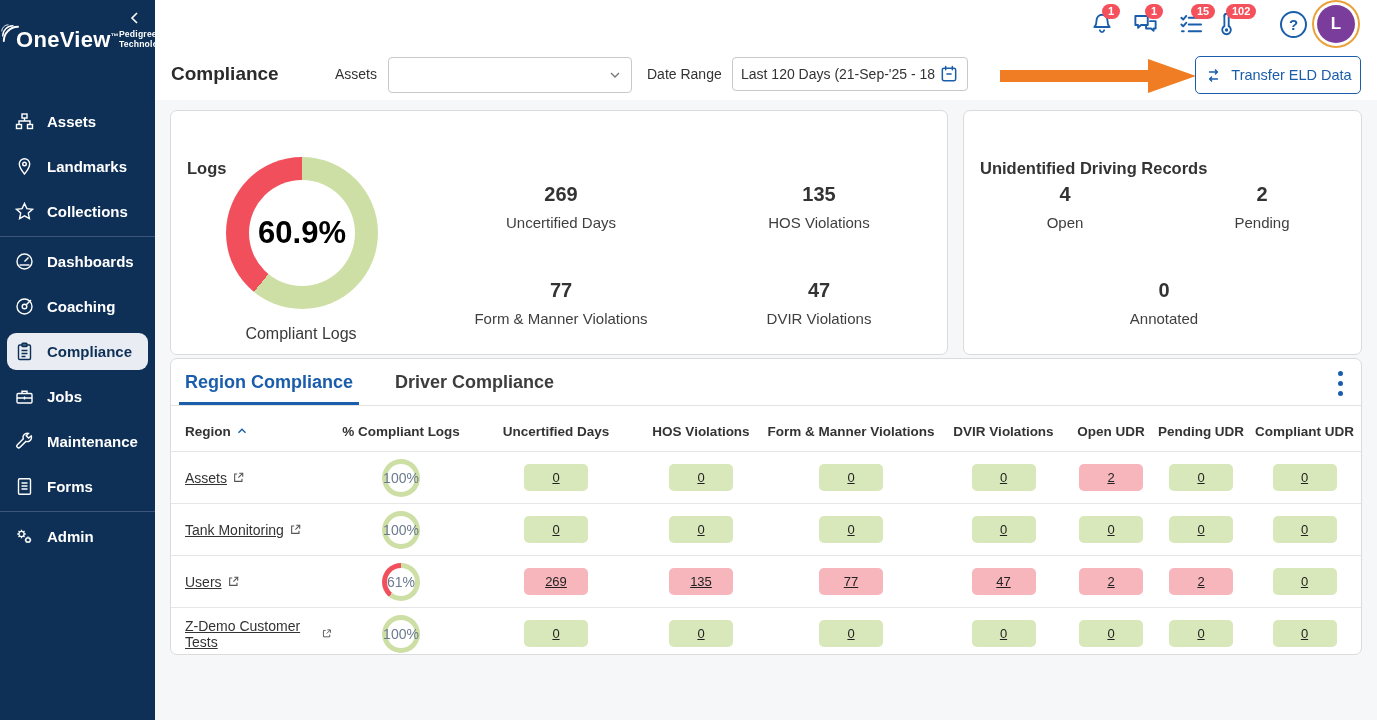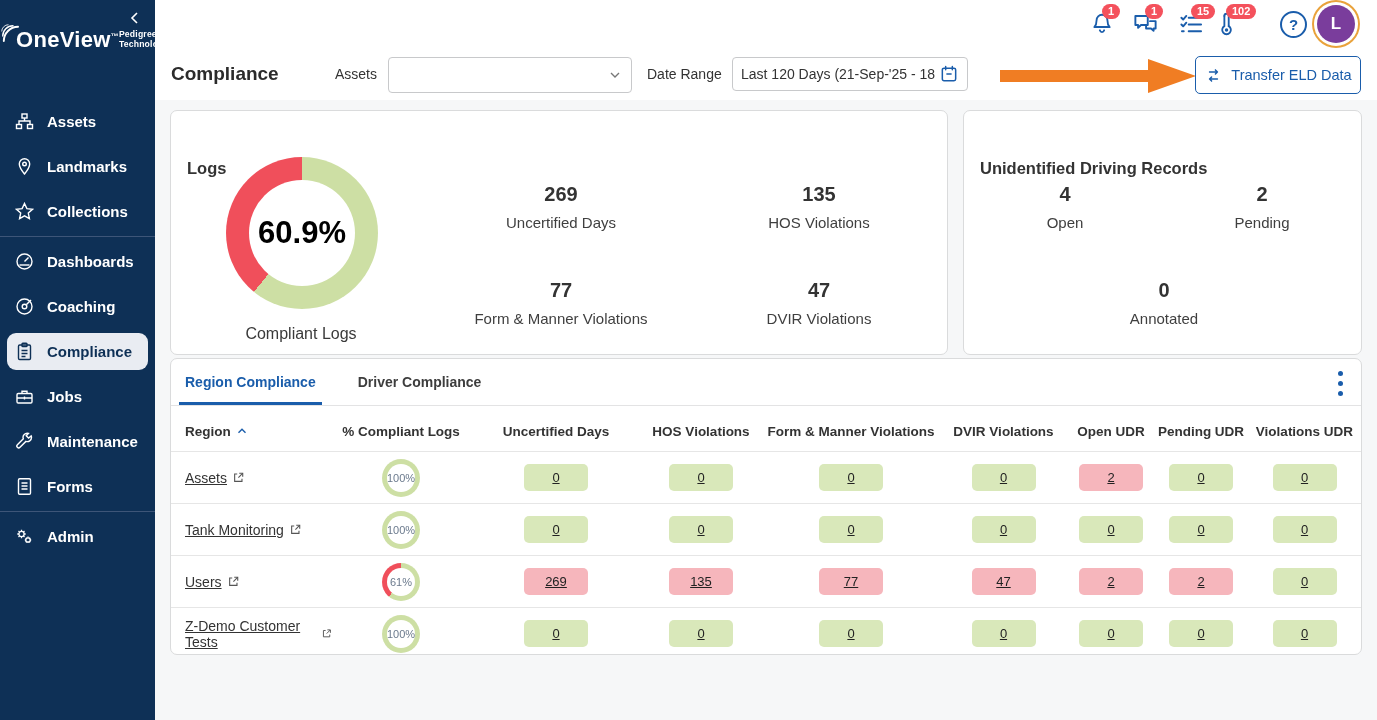--- a/index.html
+++ b/index.html
@@ -53,39 +53,39 @@
   .donut::after{content:"";position:absolute;inset:23px;background:#fff;border-radius:50%;}
   .donut-percent{position:relative;z-index:2;font-size:31px;font-weight:bold;color:#000;}
   .donut-label{position:absolute;left:30px;top:214px;width:200px;text-align:center;font-size:16px;color:#3a3a3a;}
 
   .stat{position:absolute;text-align:center;}
   .stat-value{font-size:20px;font-weight:bold;color:#333;}
   .stat-label{font-size:15px;color:#3f3f3f;margin-top:8px;}
 
   
   .tabs-row{position:absolute;top:0;left:0;right:0;height:46px;border-bottom:1px solid #e3e3e4;display:flex;align-items:stretch;padding-left:14px;gap:42px;}
-  .tab{position:relative;display:flex;align-items:center;font-size:14px;font-weight:bold;color:#3d3d3d;cursor:pointer;}
+  .tab{position:relative;display:flex;align-items:center;font-size:18px;font-weight:bold;color:#3d3d3d;cursor:pointer;}
   .tab.active{color:var(--blue);}
   .tab.active::after{content:"";position:absolute;left:-6px;right:-6px;bottom:0;height:3px;background:var(--blue);}
   .dots-menu{position:absolute;right:16px;top:10px;display:flex;flex-direction:column;gap:5px;cursor:pointer;padding:2px;}
   .dots-menu i{width:5px;height:5px;border-radius:50%;background:var(--blue);}
 
   
   .thead{position:absolute;top:46px;left:0;right:0;height:46px;display:grid;grid-template-columns:160px 140px 170px 120px 180px 125px 90px 90px 117px;align-items:center;padding-top:6px;box-sizing:border-box;font-size:13.5px;font-weight:bold;color:#333;}
   .thead .hcell{text-align:center;}
   .thead .hcell.first{text-align:left;padding-left:14px;display:flex;align-items:center;gap:4px;}
   .tbody{position:absolute;top:92px;left:0;right:0;}
   .trow{display:grid;grid-template-columns:160px 140px 170px 120px 180px 125px 90px 90px 117px;align-items:center;height:51px;border-top:1px solid #e6e6e6;}
   .cell{text-align:center;}
   .region-cell{text-align:left;padding-left:14px;display:flex;align-items:center;gap:6px;}
   .region-link{color:#333;font-size:14px;text-decoration:underline;cursor:pointer;}
   .ext{width:11px;height:11px;}
   .ring{width:38px;height:38px;border-radius:50%;margin:0 auto;display:flex;align-items:center;justify-content:center;position:relative;}
   .ring::after{content:"";position:absolute;inset:5px;background:#fff;border-radius:50%;}
-  .ring span{position:relative;z-index:2;font-size:11px;color:#6b7a8d;}
+  .ring span{position:relative;z-index:2;font-size:14px;color:#6b7a8d;}
   .badge{display:inline-block;width:64px;padding:6px 0;border-radius:5px;font-size:13px;color:#222;text-decoration:underline;cursor:pointer;}
   .badge.green{background:var(--badge-green);}
   .badge.pink{background:var(--badge-pink);}
 </style>
 </head>
 <body>
 
 <div class="app">
 
   <div class="sidebar">
@@ -324,21 +324,21 @@
               <polyline points="6,15 12,9 18,15"></polyline>
             </svg>
         </div>
         <div class="hcell">% Compliant Logs</div>
         <div class="hcell">Uncertified Days</div>
         <div class="hcell">HOS Violations</div>
         <div class="hcell">Form &amp; Manner Violations</div>
         <div class="hcell">DVIR Violations</div>
         <div class="hcell">Open UDR</div>
         <div class="hcell">Pending UDR</div>
-        <div class="hcell">Violations UDR</div>
+        <div class="hcell">Compliant UDR</div>
       </div>
 
       <div class="tbody">
           <div class="trow">
             <div class="cell region-cell">
               <a class="region-link">Assets</a>
               <svg class="ext" viewBox="0 0 12 12" fill="none" stroke="#555" stroke-width="1.2">
                 <path d="M4.6 2.2H1.8v8h8V7.4"></path>
                 <path d="M6.8 1.4h3.8v3.8"></path>
                 <path d="M10.4 1.6 5.9 6.1"></path>

